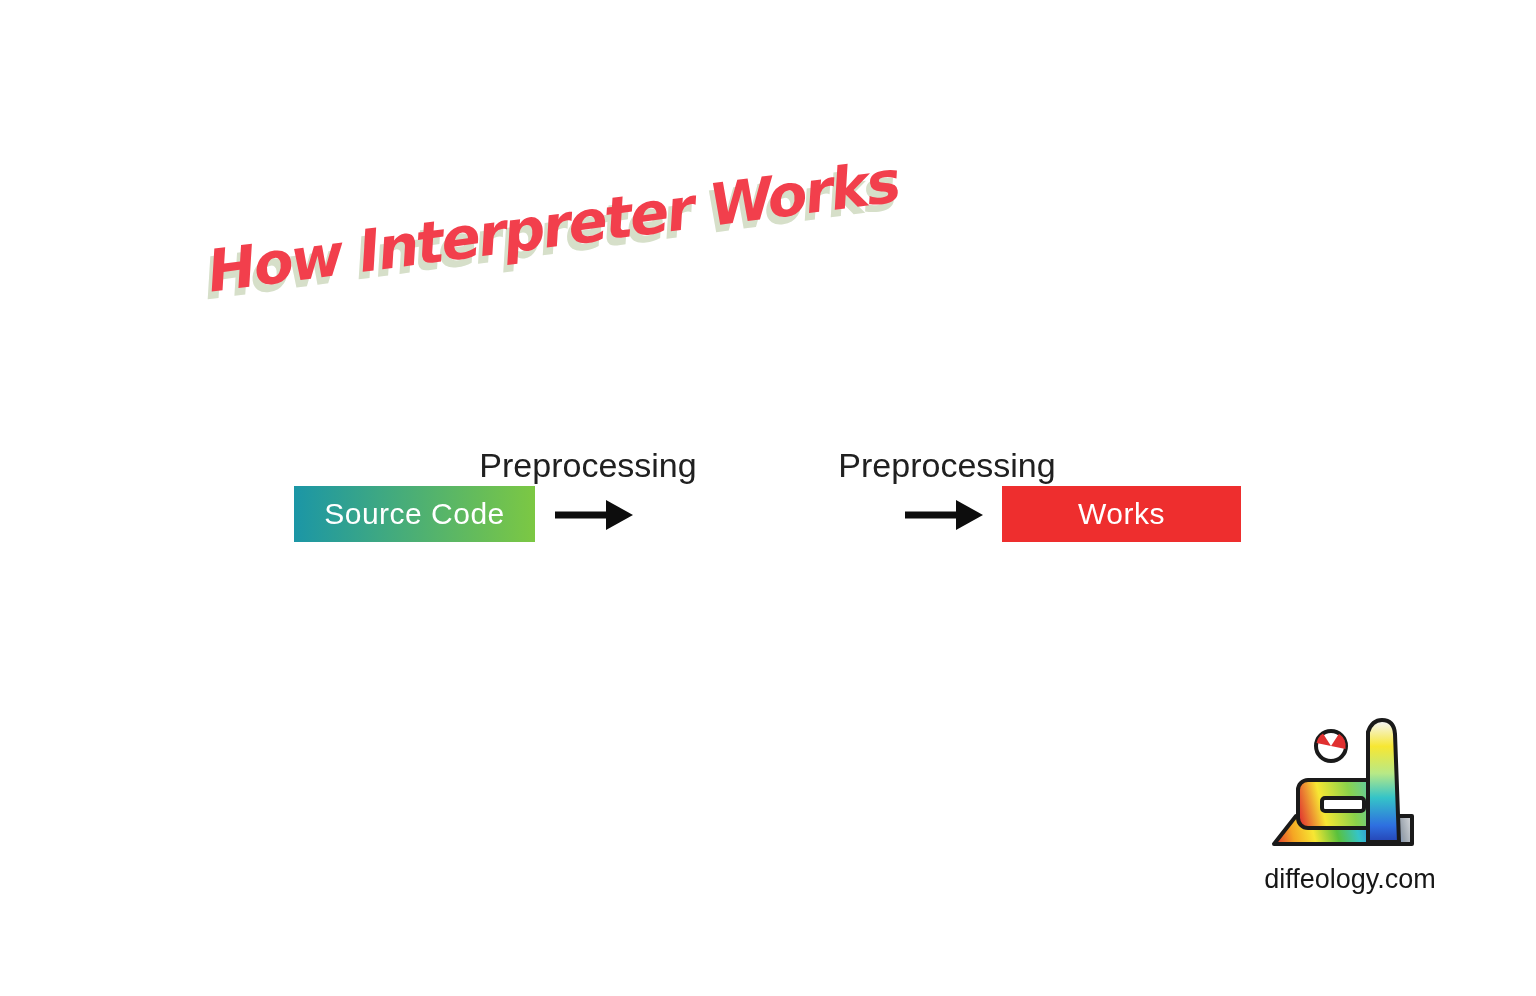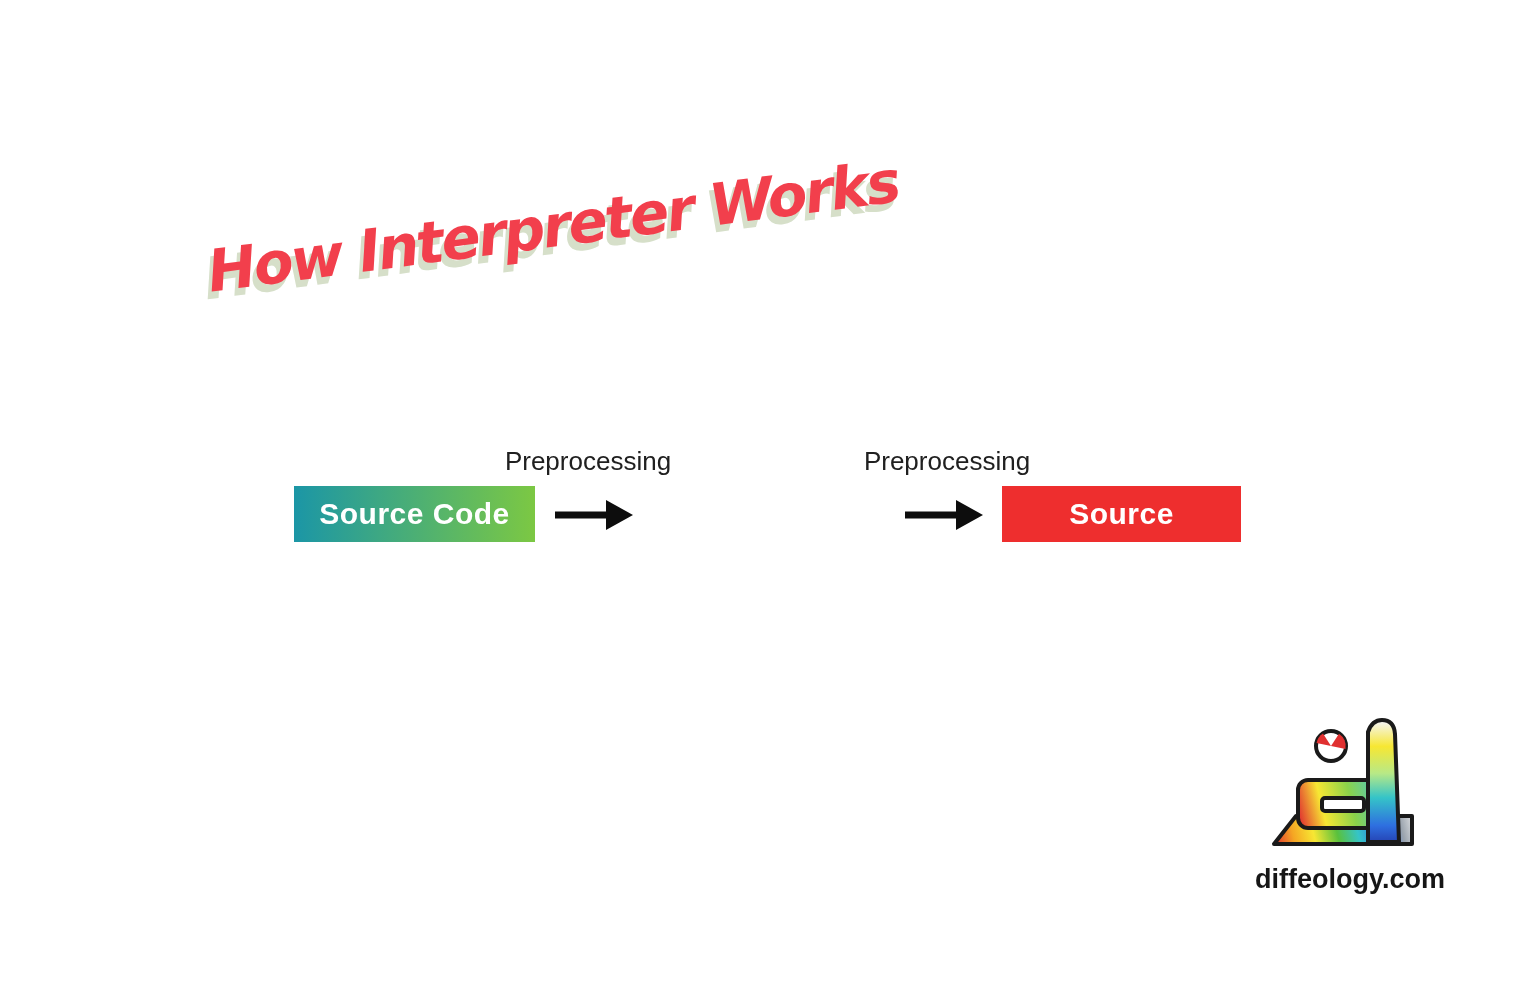--- a/index.html
+++ b/index.html
@@ -34,38 +34,38 @@
     color: var(--title-text, #f23f4c);
     text-shadow: -5px 7px 0 var(--title-shadow, #d6dfc9);
   }
 
   
   .connector-label {
     position: absolute;
     top: 446px;
     width: 240px;
     text-align: center;
-    font-size: 26px;
+    font-size: 34px;
     color: var(--connector-label, #202020);
   }
   .connector-label.c1 { left: 468px; }
   .connector-label.c2 { left: 827px; }
 
   .node {
     position: absolute;
     top: 486px;
     height: 56px;
     display: flex;
     align-items: center;
     justify-content: center;
     background: linear-gradient(90deg, var(--from), var(--to));
   }
   .node span {
     color: var(--node-text, #ffffff);
-    font-weight: bold;
+    font-weight: normal;
     font-size: 30px;
     letter-spacing: 0.5px;
   }
   .node.n1 { left: 294px;  width: 241px; }
   .node.n2 { left: 648px;  width: 240px; }
   .node.n3 { left: 1002px; width: 239px; }
 
   .arrow {
     position: absolute;
     top: 495px;
@@ -79,42 +79,42 @@
     position: absolute;
     left: 1268px;
     top: 712px;
   }
   .brand {
     position: absolute;
     left: 1240px;
     top: 864px;
     width: 220px;
     text-align: center;
-    font-weight: bold;
+    font-weight: normal;
     font-size: 27px;
     color: var(--brand-text, #111111);
   }
 </style>
 </head>
 <body>
 
 <div class="canvas" style="--bg: #ffffff; --title-text: #f23f4c; --title-shadow: #d6dfc9; --connector-label: #202020; --arrow: #0d0d0d; --node-text: #ffffff; --brand-text: #161616;">
 
   <h1 class="title">How Interpreter Works</h1>
 
   <div class="connector-label c1">Preprocessing</div>
   <div class="connector-label c2">Preprocessing</div>
 
   <div class="node n1" style="--from: #1b96a6; --to: #7cc843;">
     <span>Source Code</span>
   </div>
 
 
   <div class="node n3" style="--from: #ee2e2e; --to: #ee2e2e;">
-    <span>Source</span>
+    <span>Works</span>
   </div>
 
   <svg class="arrow a1" width="80" height="40" viewBox="0 0 80 40">
     <rect x="1" y="16.5" width="56" height="7" fill="currentColor"></rect>
     <polygon points="52,5 79,20 52,35" fill="currentColor"></polygon>
   </svg>
   <svg class="arrow a2" width="80" height="40" viewBox="0 0 80 40">
     <rect x="1" y="16.5" width="56" height="7" fill="currentColor"></rect>
     <polygon points="52,5 79,20 52,35" fill="currentColor"></polygon>
   </svg>

